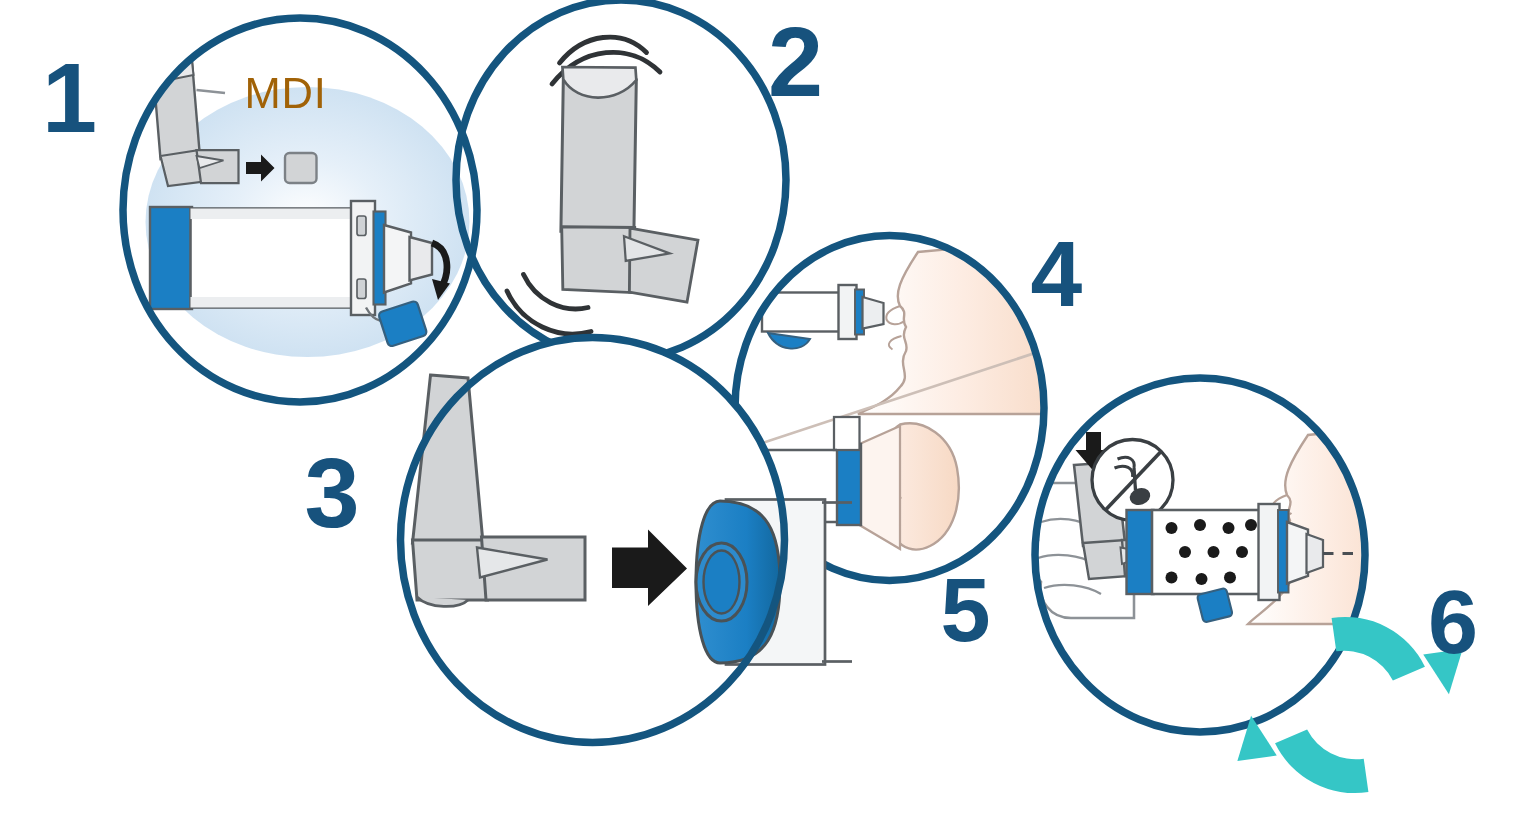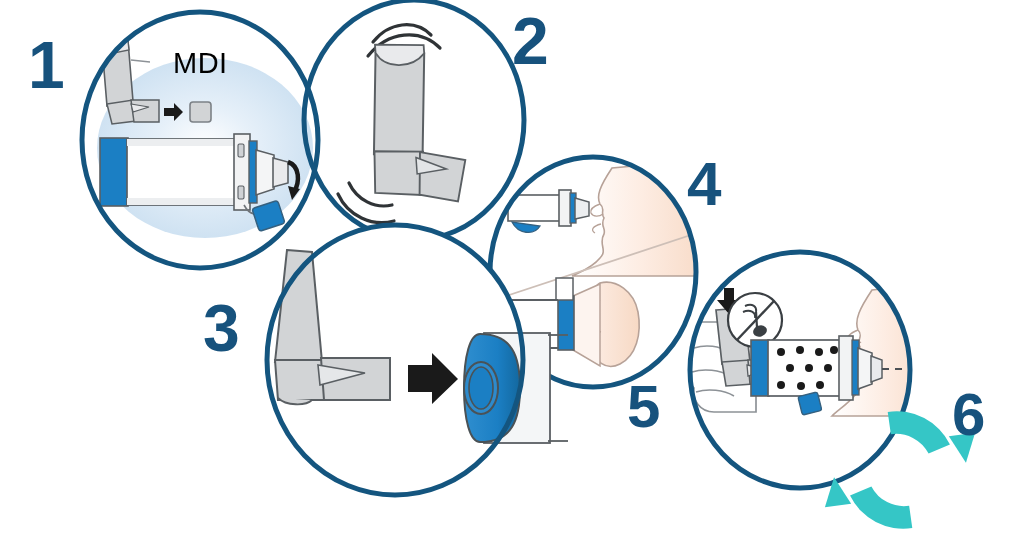--- a/index.html
+++ b/index.html
@@ -278,15 +278,15 @@
   <div class="num" style="left:512px;top:8px;font-size:66px;">2</div>
 
   <div class="num" style="left:203px;top:295px;font-size:66px;">3</div>
 
   <div class="num" style="left:687px;top:153px;font-size:62px;">4</div>
 
   <div class="num" style="left:627px;top:377px;font-size:60px;">5</div>
 
   <div class="num" style="left:952px;top:385px;font-size:60px;">6</div>
 
-  <div style="position:absolute;left:173px;top:47px;font-size:29px;color:#000000;font-family:'Liberation Sans',sans-serif;letter-spacing:0.5px;">MDI</div>
+  <div style="position:absolute;left:163px;top:47px;font-size:29px;color:#a16207;font-family:'Liberation Sans',sans-serif;letter-spacing:0.5px;">MDI</div>
 
 </div>
 
 </body></html>

